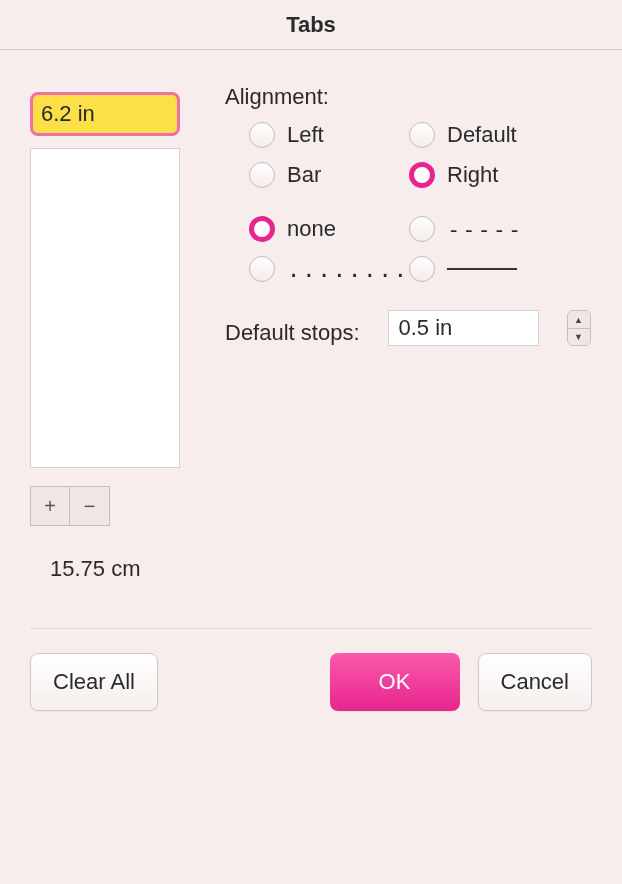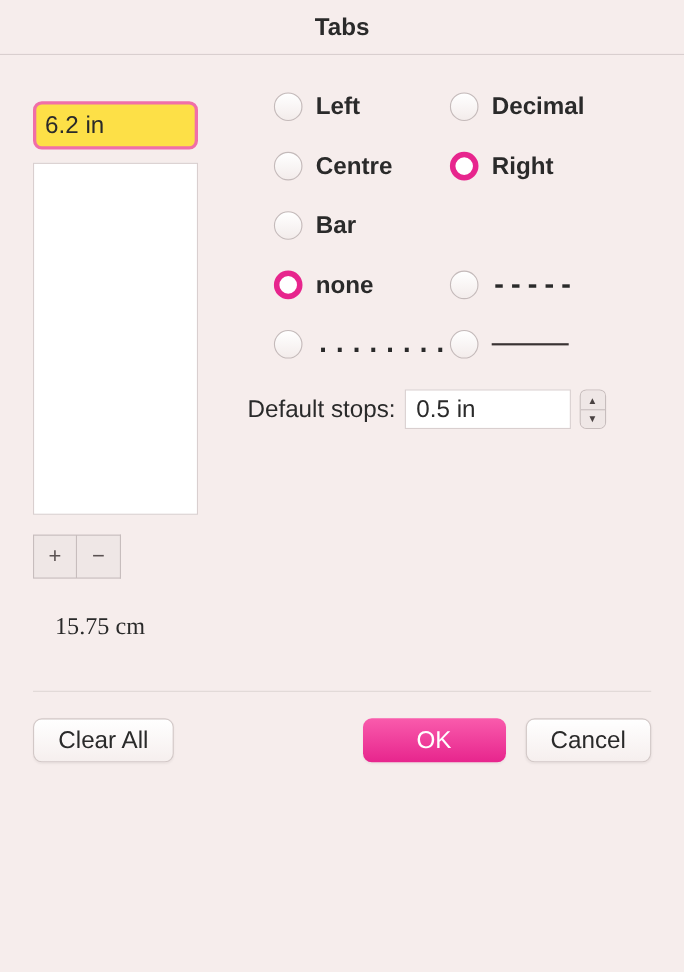--- a/index.html
+++ b/index.html
@@ -58,24 +58,23 @@
     display:flex; align-items:center; justify-content:center;
     font-size: 20px;
     color: #5a5252;
     cursor: pointer;
   }
   .pm-btn + .pm-btn { border-left: none; }
   .group-label { margin-bottom: 12px; }
   .radio-grid {
     display: grid;
     grid-template-columns: 160px 160px;
-    row-gap: 28px;
+    row-gap: 14px;
     margin-left: 24px;
     margin-bottom: 28px;
-    font-weight: bold;
   }
   .radio-item {
     display: flex;
     align-items: center;
     gap: 12px;
     cursor: pointer;
   }
   .radio {
     width: 26px; height: 26px;
     border-radius: 50%;
@@ -93,22 +92,22 @@
     font-family: monospace;
     letter-spacing: 2px;
   }
   .leader-underline {
     display:inline-block;
     width: 70px;
     border-bottom: 2px solid #3a3333;
     vertical-align: -3px;
   }
   .default-row {
-    display:flex; align-items:center;
-    gap: 8px;
+    display:flex; align-items:flex-end;
+    gap: 28px;
     margin-top: 26px;
   }
   .default-row .lbl { white-space: nowrap; }
   .num-input {
     width: 151px; height: 36px;
     border: 1px solid #d9cfcf;
     background: #fff;
     font-size: 22px;
     padding: 2px 10px;
     color: #2a2a2a;
@@ -122,30 +121,30 @@
   .step {
     width: 22px; height: 17px;
     background: #efe7e6;
     display:flex; align-items:center; justify-content:center;
     font-size: 9px;
     cursor: pointer;
     color: #4a4242;
   }
   .step + .step { border-top: 1px solid #c7bdbd; }
   .cleared-section { margin-top: 30px; }
-  .cleared-value { margin: 12px 0 0 20px; font-family: Liberation Serif, serif; }
+  .cleared-value { margin: 12px 0 0 20px; }
   .footer {
     margin-top: 46px;
     border-top: 1px solid #e0d7d6;
     padding: 24px 0 0 0;
     display:flex;
     align-items:center;
   }
   .btn {
-    height: 40px;
+    height: 58px;
     border-radius: 8px;
     padding: 0 22px;
     font-size: 22px;
     display:flex; align-items:center; justify-content:center;
     cursor: pointer;
     border: 1px solid #d2c8c7;
     background: linear-gradient(#ffffff, #f6efee);
     color: #2a2a2a;
     box-shadow: 0 1px 2px rgba(0,0,0,0.05);
   }
@@ -171,40 +170,37 @@
         <input class="tab-input" value="6.2 in" style="">
       </div>
       <div class="listbox"></div>
       <div class="plusminus">
         <div class="pm-btn">+</div>
         <div class="pm-btn">−</div>
       </div>
     </div>
 
     <div class="rightcol">
+      <div class="group-label">Alignment:</div>
       <div class="radio-grid">
         <div class="radio-item">
           <div class="radio"></div>
           <span>Left</span>
         </div>
         <div class="radio-item">
           <div class="radio"></div>
-          <span>Decimal</span>
-        </div>
-        <div class="radio-item">
-          <div class="radio"></div>
-          <span>Centre</span>
+          <span>Default</span>
+        </div>
+        <div class="radio-item">
+          <div class="radio"></div>
+          <span>Bar</span>
         </div>
         <div class="radio-item">
           <div class="radio selected"></div>
           <span>Right</span>
-        </div>
-        <div class="radio-item">
-          <div class="radio"></div>
-          <span>Bar</span>
         </div>
       </div>
 
       <div class="radio-grid">
         <div class="radio-item">
           <div class="radio selected"></div>
           <span>none</span>
         </div>
         <div class="radio-item">
           <div class="radio"></div>

